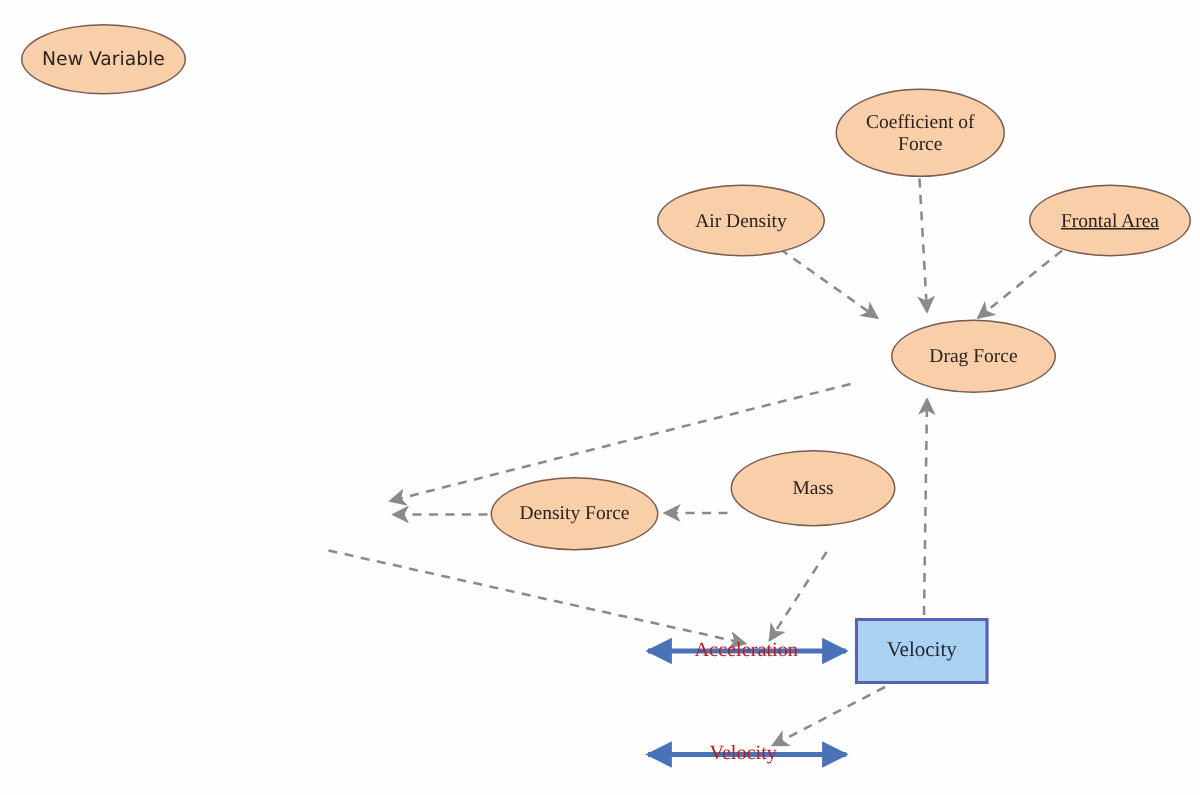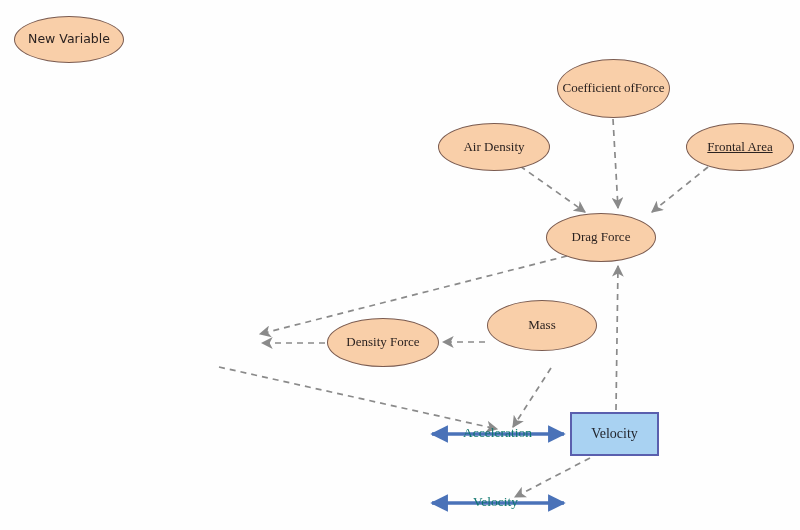--- a/index.html
+++ b/index.html
@@ -50,21 +50,21 @@
   }
   .node-rect {
     background: #a9d2f2;
     border: 2px solid #5a5fae;
     color: #23262e;
     font-family: "Liberation Serif", serif;
     font-size: 14px;
   }
   .flow-label {
     position: absolute;
-    color: #0f766e;
+    color: #b91c1c;
     font-family: "Liberation Serif", serif;
     font-size: 13.5px;
     white-space: nowrap;
     user-select: none;
     background: transparent;
   }
 </style>
 </head>
 <body>
 
@@ -99,34 +99,34 @@
     <g stroke="#4a72b8" stroke-width="3.4" fill="none">
       <line x1="432" y1="434" x2="564" y2="434" marker-start="url(#blue-head-rev)" marker-end="url(#blue-head)"></line>
       <line x1="432" y1="503" x2="564" y2="503" marker-start="url(#blue-head-rev)" marker-end="url(#blue-head)"></line>
     </g>
   </svg>
 
   <div class="node node-ellipse handwritten" style="left:14px; top:16px; width:110px; height:47px;">
     <span>New Variable</span>
   </div>
 
-  <div class="node node-ellipse" style="left:557px; top:59px; width:113px; height:59px; flex-direction:row;">
+  <div class="node node-ellipse" style="left:557px; top:59px; width:113px; height:59px; flex-direction:column;">
     <span>Coefficient of</span>
     <span>Force</span>
   </div>
 
   <div class="node node-ellipse" style="left:438px; top:123px; width:112px; height:48px;">
     <span>Air Density</span>
   </div>
 
   <div class="node node-ellipse" style="left:686px; top:123px; width:108px; height:48px;text-decoration:underline;">
     <span>Frontal Area</span>
   </div>
 
-  <div class="node node-ellipse" style="left:546px; top:213px; width:110px; height:49px;">
+  <div class="node node-ellipse" style="left:594px; top:213px; width:110px; height:49px;">
     <span>Drag Force</span>
   </div>
 
 
   <div class="node node-ellipse" style="left:327px; top:318px; width:112px; height:49px;">
     <span>Density Force</span>
   </div>
 
   <div class="node node-ellipse" style="left:487px; top:300px; width:110px; height:51px;">
     <span>Mass</span>

